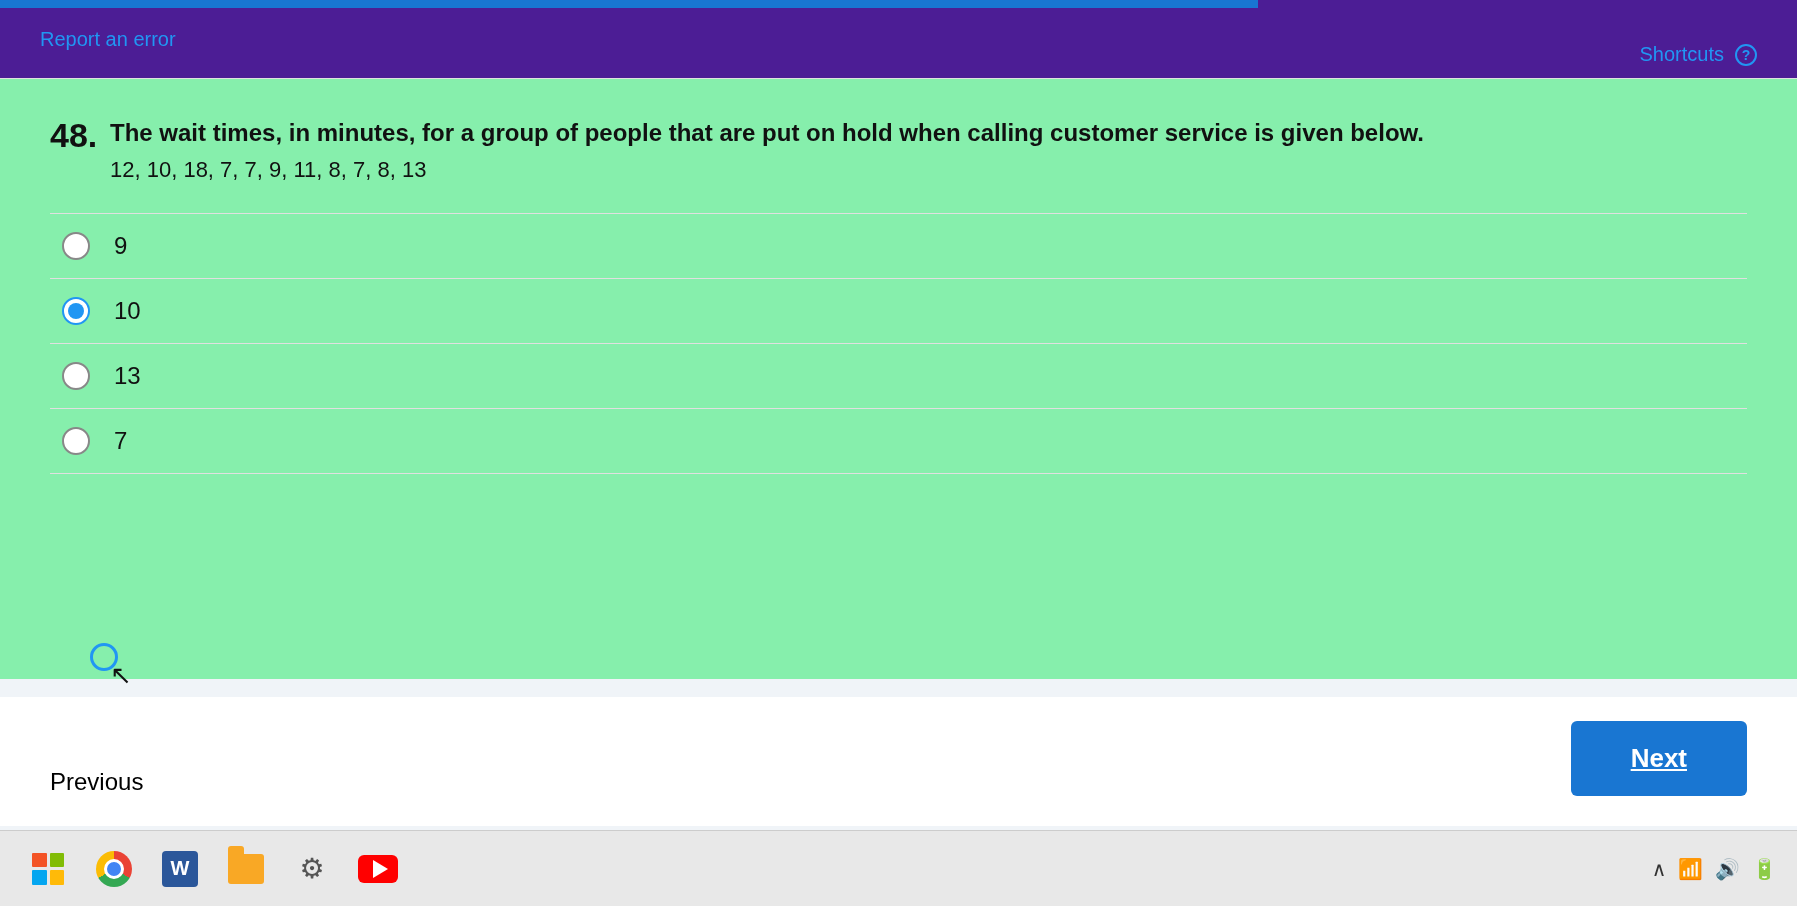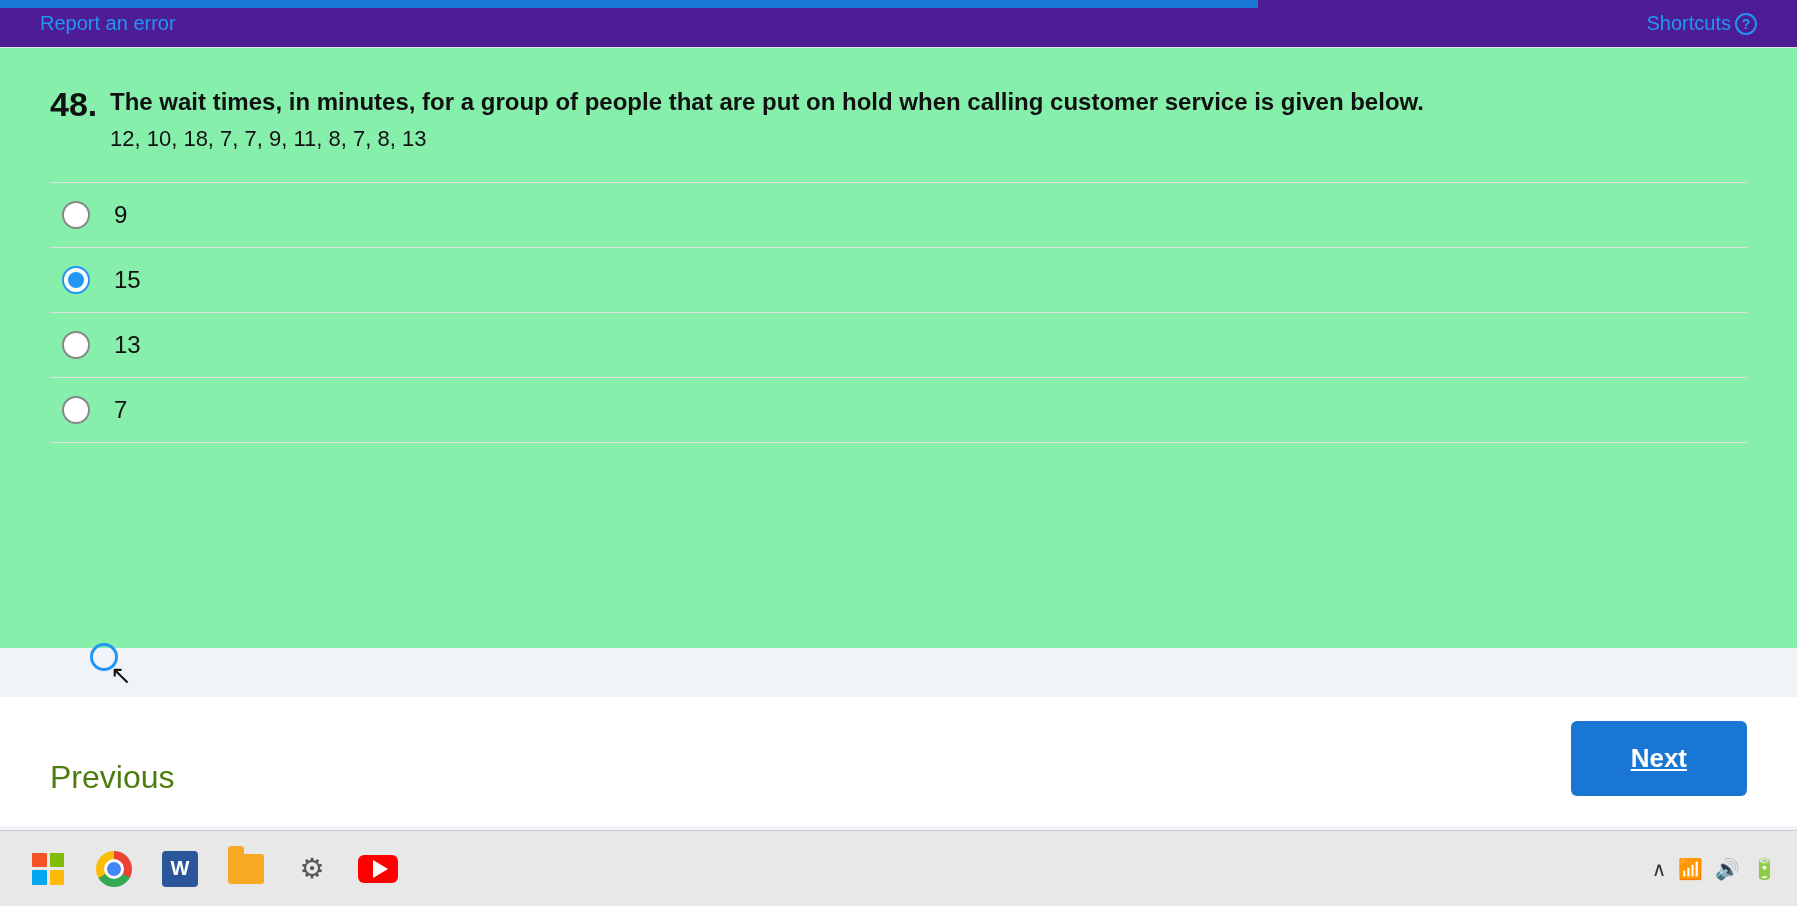--- a/index.html
+++ b/index.html
@@ -28,21 +28,22 @@
       text-decoration: none;
       cursor: pointer;
     }
 
     .shortcuts-link {
       color: #2196f3;
       font-size: 20px;
       cursor: pointer;
       display: flex;
       align-items: flex-end;
-      gap: 4px;
+      gap: 11px;
+      margin-top: 31px;
     }
 
     .shortcuts-icon {
       display: inline-flex;
       align-items: center;
       justify-content: center;
       width: 22px;
       height: 22px;
       border: 2px solid #2196f3;
       border-radius: 50%;
@@ -148,22 +149,22 @@
       align-items: flex-end;
       padding: 24px 50px 30px 50px;
       background: #fff;
       position: absolute;
       bottom: 80px;
       left: 0;
       right: 0;
     }
 
     .previous-btn {
-      font-size: 32px;
-      color: #4d7c0f;
+      font-size: 24px;
+      color: #000000;
       background: none;
       border: none;
       cursor: pointer;
       font-weight: 500;
       margin-top: 33px;
     }
 
     .next-btn {
       background: #1976d2;
       color: #fff;
@@ -338,21 +339,21 @@
     <div class="option-row">
       <div class="radio-outer">
       </div>
       <span class="option-label">9</span>
     </div>
 
     <div class="option-row">
       <div class="radio-outer selected">
         <div class="radio-inner"></div>
       </div>
-      <span class="option-label">15</span>
+      <span class="option-label">10</span>
     </div>
 
     <div class="option-row">
       <div class="radio-outer">
       </div>
       <span class="option-label">13</span>
     </div>
 
     <div class="option-row">
       <div class="radio-outer">

